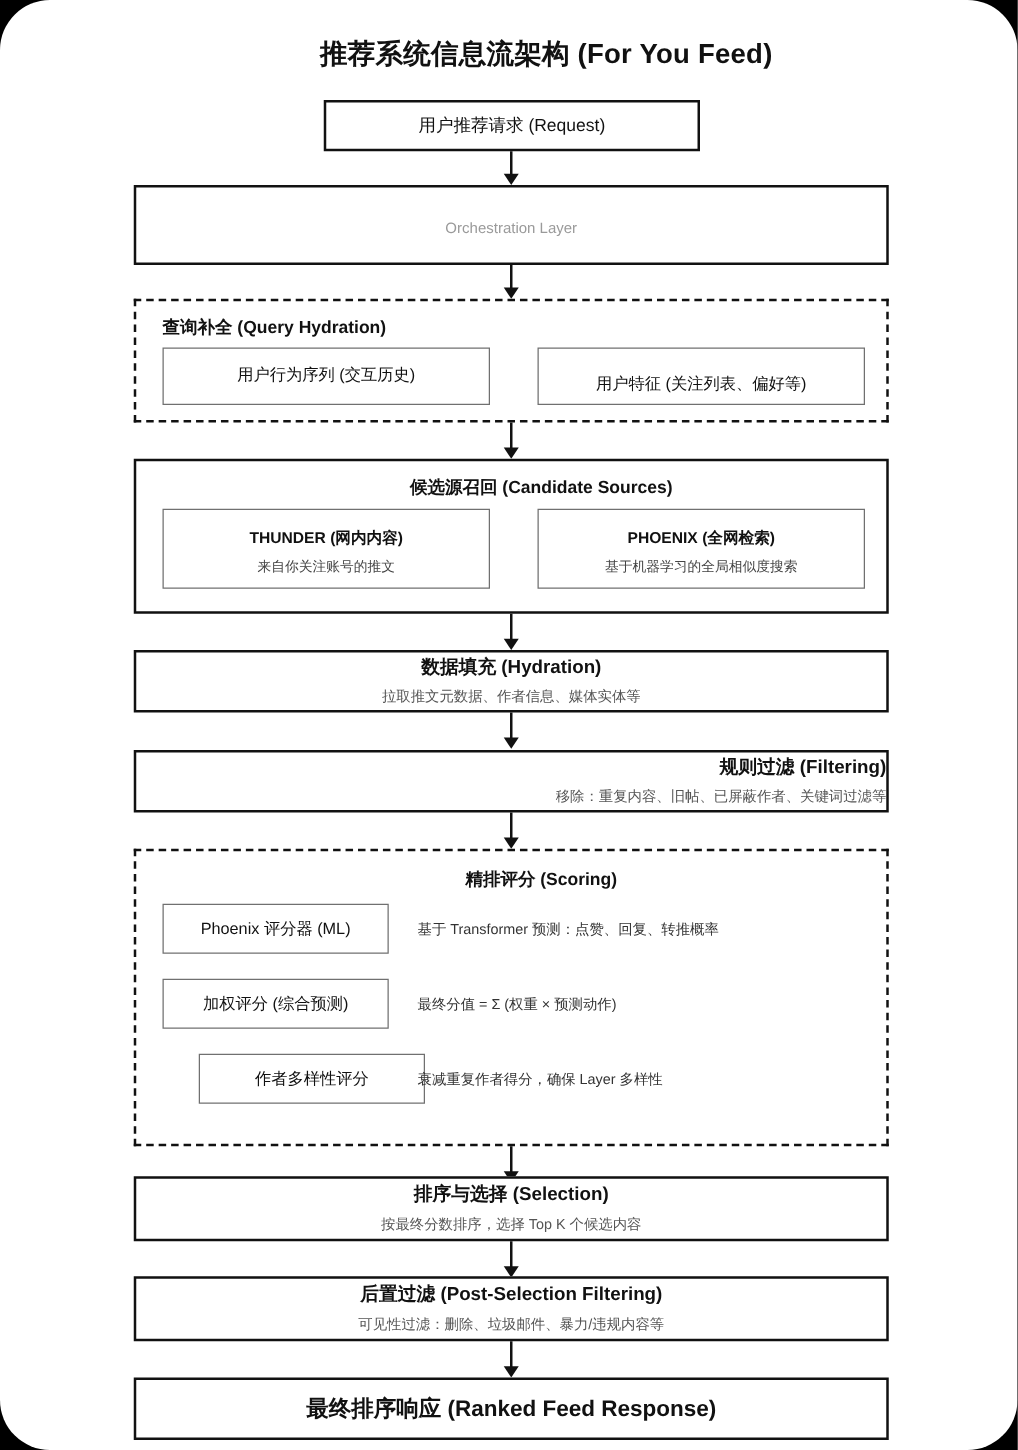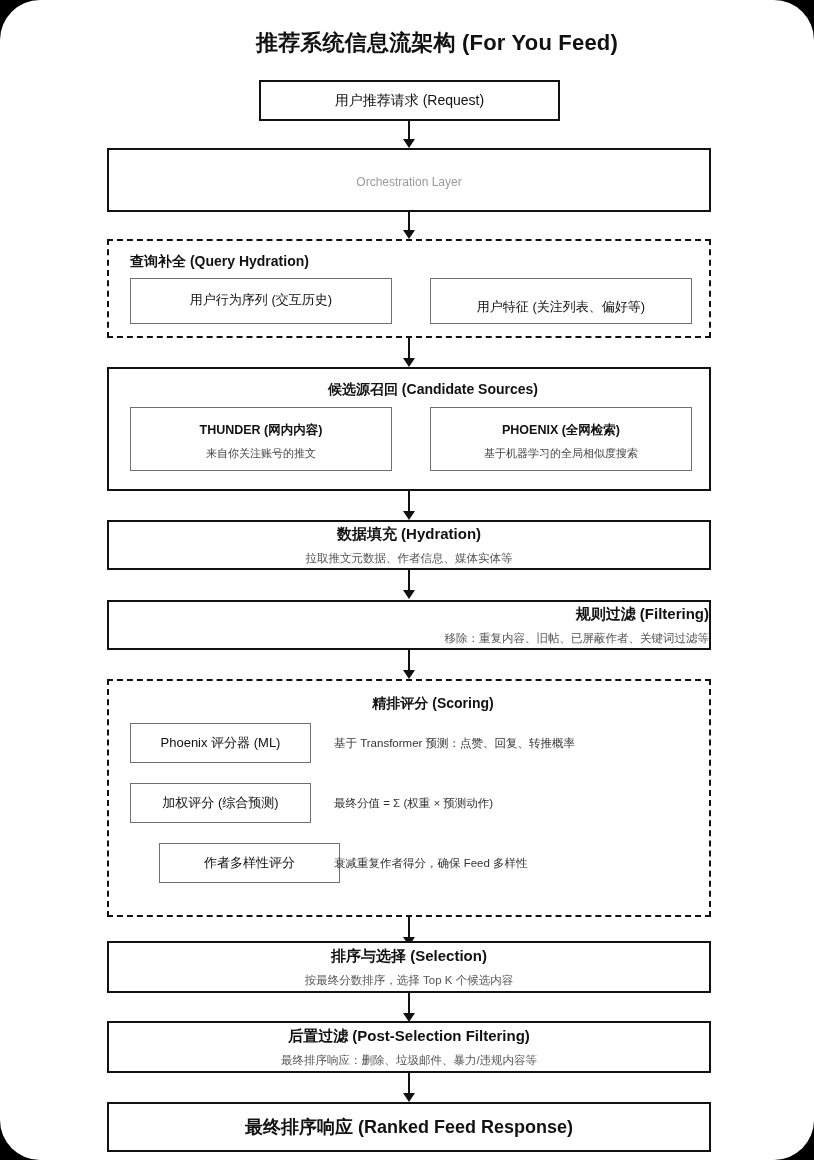--- a/index.html
+++ b/index.html
@@ -207,37 +207,37 @@
   <div class="node dashed-box" style="left:107px; top:679px; width:604px; height:238px; display:block;">
     <div class="group-heading centered" style="top:14px;">精排评分 (Scoring)</div>
 
     <div class="score-row-label" style="left:21px; top:42px; width:181px; height:40px;">Phoenix 评分器 (ML)</div>
     <div class="score-row-desc" style="left:225px; top:42px;">基于 Transformer 预测：点赞、回复、转推概率</div>
 
     <div class="score-row-label" style="left:21px; top:102px; width:181px; height:40px;">加权评分 (综合预测)</div>
     <div class="score-row-desc" style="left:225px; top:102px;">最终分值 = Σ (权重 × 预测动作)</div>
 
     <div class="score-row-label" style="left:21px; top:162px; width:181px; height:40px;margin-left:29px;">作者多样性评分</div>
-    <div class="score-row-desc" style="left:225px; top:162px;">衰减重复作者得分，确保 Feed 多样性</div>
+    <div class="score-row-desc" style="left:225px; top:162px;">衰减重复作者得分，确保 Layer 多样性</div>
   </div>
 
   <div class="arrow" style="left:408px; top:917px; height:24px;"></div>
   <div class="arrow-head" style="left:403px; top:937px;"></div>
 
   <div class="node solid-strong" style="left:107px; top:941px; width:604px; height:52px;">
     <div class="node-title">排序与选择 (Selection)</div>
     <div class="node-sub">按最终分数排序，选择 Top K 个候选内容</div>
   </div>
 
   <div class="arrow" style="left:408px; top:993px; height:24px;"></div>
   <div class="arrow-head" style="left:403px; top:1013px;"></div>
 
   <div class="node solid-strong" style="left:107px; top:1021px; width:604px; height:52px;">
     <div class="node-title">后置过滤 (Post-Selection Filtering)</div>
-    <div class="node-sub">最终排序响应：删除、垃圾邮件、暴力/违规内容等</div>
+    <div class="node-sub">可见性过滤：删除、垃圾邮件、暴力/违规内容等</div>
   </div>
 
   <div class="arrow" style="left:408px; top:1073px; height:24px;"></div>
   <div class="arrow-head" style="left:403px; top:1093px;"></div>
 
   <div class="node solid-strong" style="left:107px; top:1102px; width:604px; height:50px;">
     <div class="node-title xl">最终排序响应 (Ranked Feed Response)</div>
   </div>
 
 </div>

